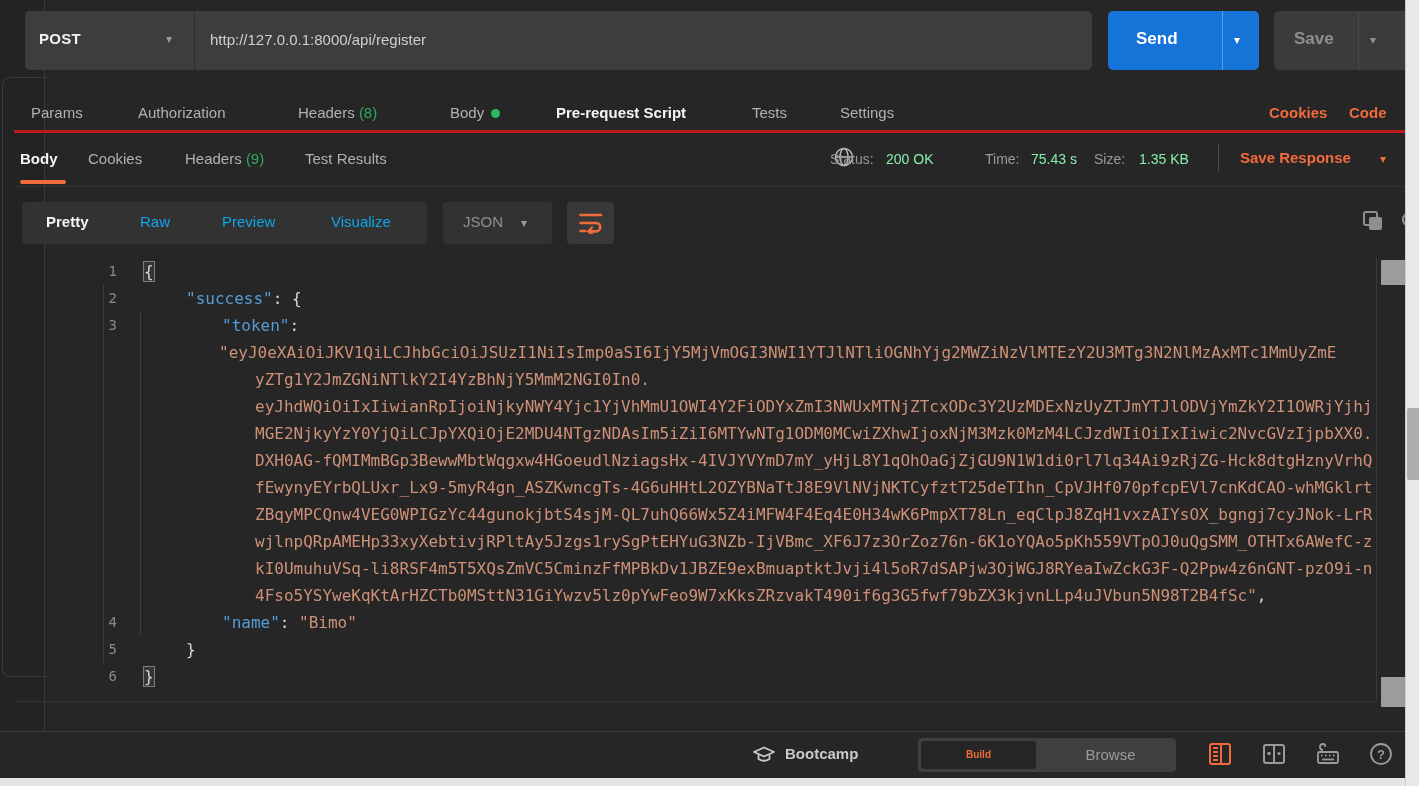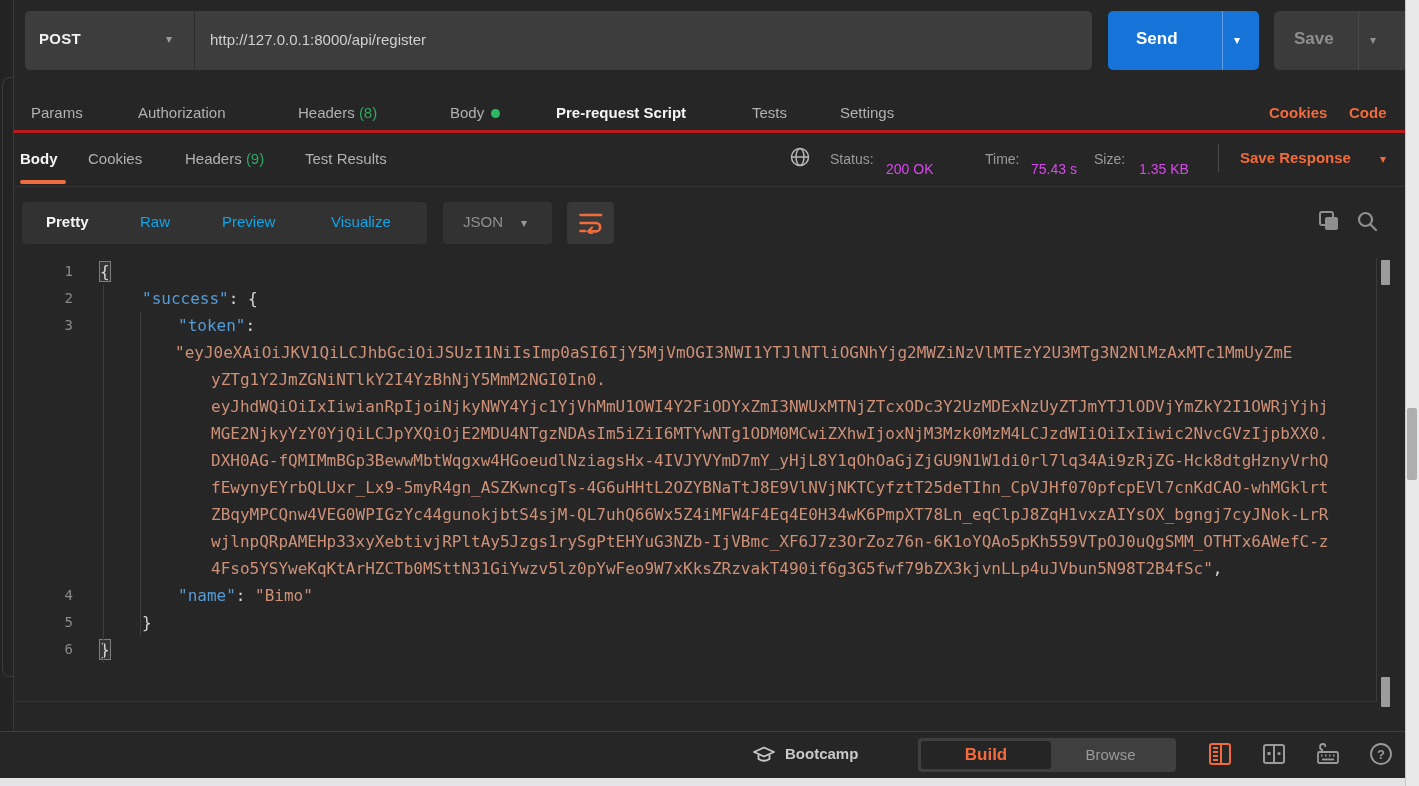--- a/index.html
+++ b/index.html
@@ -1,19 +1,19 @@
 <!DOCTYPE html>
 <html><head>
 <meta charset="utf-8">
 <style>
   * { margin:0; padding:0; box-sizing:border-box; }
   html,body { width:1419px; height:786px; }
   body { font-family:"Liberation Sans", sans-serif; background:#111; }
   .app { position:relative; width:1419px; height:786px; background:#262626; overflow:hidden; }
-  .abs { position:absolute; }
+  .abs { position:absolute;padding-left:44px; }
 
   
   .rail { left:0; top:0; width:14px; height:731px; background:#232323; border-right:1px solid #3a3a3a; }
   .rail-notch { left:2px; top:77px; width:12px; height:600px; border:1px solid #3a3a3a; border-right:none; border-radius:8px 0 0 8px; }
 
   
   .url-row { left:25px; top:11px; width:1067px; height:59px; background:#3d3d3d; border-radius:5px; }
   .method { position:absolute; left:0; top:0; width:170px; height:59px; border-right:1px solid #2c2c2c; }
   .method-label { position:absolute; left:14px; top:19px; font-size:15px; font-weight:bold; color:#f2f2f2; letter-spacing:.3px; }
   .caret { font-size:12px; color:#9a9a9a; }
@@ -37,21 +37,21 @@
   .count { color:#2ea860; }
   .dot { display:inline-block; width:9px; height:9px; border-radius:50%; background:#2eb864; margin-left:7px; }
   .link-orange { color:#f26b3d; font-size:15px; font-weight:bold; cursor:pointer; }
 
   
   .res-tabs { left:14px; top:134px; width:1391px; height:53px; border-bottom:1px solid #343434; }
   .stab { position:absolute; top:16px; font-size:15px; color:#b1b1b1; white-space:nowrap; cursor:pointer; }
   .stab.active { color:#f5f5f5; font-weight:bold; }
   .underline { position:absolute; top:46px; height:4px; background:#f26b3d; border-radius:2px; }
   .meta-label { position:absolute; top:17px; font-size:14px; color:#9a9a9a; }
-  .meta-value { position:absolute; top:27px; font-size:14px; color:#d946ef; }
+  .meta-value { position:absolute; top:17px; font-size:14px; color:#86efac; }
   .meta-div { position:absolute; top:10px; width:1px; height:28px; background:#4a4a4a; }
   .save-resp { position:absolute; top:15px; font-size:15px; font-weight:bold; color:#f26b3d; cursor:pointer; }
 
   
   .view-group { left:22px; top:202px; width:405px; height:42px; background:#323232; border-radius:4px; }
   .vtab { position:absolute; top:11px; font-size:15px; color:#0ea5e9; cursor:pointer; }
   .vtab.active { color:#f5f5f5; font-weight:bold; }
   .json-box { left:443px; top:202px; width:109px; height:42px; background:#323232; border-radius:4px; cursor:pointer; }
   .json-label { position:absolute; left:20px; top:11px; font-size:15px; color:#8f8f8f; }
   .json-box .caret { position:absolute; left:78px; top:14px; }
@@ -71,21 +71,21 @@
   
   .inner-thumb { left:1381px; width:9px; background:#9c9c9c; border-radius:1px; }
   .outer-sb { left:1405px; top:0; width:14px; height:786px; background:#e9e9e9; border-left:1px solid #c9c9c9; }
   .outer-thumb { left:1407px; top:408px; width:10px; height:72px; background:#aeaeae; border-radius:2px; }
   .bottom-strip { left:0; top:778px; width:1405px; height:8px; background:#e4e4e6; }
 
   
   .footer { left:0; top:731px; width:1405px; height:47px; background:#262626; border-top:1px solid #3d3d3d; }
   .bootcamp-label { position:absolute; left:785px; top:13px; font-size:15px; font-weight:bold; color:#c9c9c9; }
   .toggle { position:absolute; left:918px; top:6px; width:258px; height:34px; background:#3f3f3f; border-radius:4px; }
-  .toggle-build { position:absolute; left:3px; top:3px; width:130px; height:28px; background:#252525; border-radius:3px; text-align:center; line-height:28px; font-size:17px; font-weight:bold; color:#f26b3d; cursor:pointer; }
+  .toggle-build { position:absolute; left:3px; top:3px; width:115px; height:28px; background:#252525; border-radius:3px; text-align:center; line-height:28px; font-size:10px; font-weight:bold; color:#f26b3d; cursor:pointer; }
   .toggle-browse { position:absolute; left:130px; top:0; width:125px; height:34px; text-align:center; line-height:34px; font-size:15px; color:#9a9a9a; cursor:pointer; }
   .ficon { position:absolute; top:10px; width:26px; height:26px; cursor:pointer; }
 
   svg { display:block; }
 </style>
 </head>
 <body>
 
 <div class="app">
 
@@ -187,20 +187,21 @@
         <div class="cl"><span class="gut">2</span><span class="ct" style="padding-left: 42px;"><span class="c-k">"success"</span><span class="c-p">: {</span></span></div>
         <div class="cl"><span class="gut">3</span><span class="ct" style="padding-left: 78px;"><span class="c-k">"token"</span><span class="c-p">:</span></span></div>
         <div class="cl"><span class="gut"></span><span class="ct" style="padding-left: 75px;"><span class="c-s">"eyJ0eXAiOiJKV1QiLCJhbGciOiJSUzI1NiIsImp0aSI6IjY5MjVmOGI3NWI1YTJlNTliOGNhYjg2MWZiNzVlMTEzY2U3MTg3N2NlMzAxMTc1MmUyZmE</span></span></div>
         <div class="cl"><span class="gut"></span><span class="ct" style="padding-left: 111px;"><span class="c-s">yZTg1Y2JmZGNiNTlkY2I4YzBhNjY5MmM2NGI0In0.</span></span></div>
         <div class="cl"><span class="gut"></span><span class="ct" style="padding-left: 111px;"><span class="c-s">eyJhdWQiOiIxIiwianRpIjoiNjkyNWY4Yjc1YjVhMmU1OWI4Y2FiODYxZmI3NWUxMTNjZTcxODc3Y2UzMDExNzUyZTJmYTJlODVjYmZkY2I1OWRjYjhj</span></span></div>
         <div class="cl"><span class="gut"></span><span class="ct" style="padding-left: 111px;"><span class="c-s">MGE2NjkyYzY0YjQiLCJpYXQiOjE2MDU4NTgzNDAsIm5iZiI6MTYwNTg1ODM0MCwiZXhwIjoxNjM3Mzk0MzM4LCJzdWIiOiIxIiwic2NvcGVzIjpbXX0.</span></span></div>
         <div class="cl"><span class="gut"></span><span class="ct" style="padding-left: 111px;"><span class="c-s">DXH0AG-fQMIMmBGp3BewwMbtWqgxw4HGoeudlNziagsHx-4IVJYVYmD7mY_yHjL8Y1qOhOaGjZjGU9N1W1di0rl7lq34Ai9zRjZG-Hck8dtgHznyVrhQ</span></span></div>
         <div class="cl"><span class="gut"></span><span class="ct" style="padding-left: 111px;"><span class="c-s">fEwynyEYrbQLUxr_Lx9-5myR4gn_ASZKwncgTs-4G6uHHtL2OZYBNaTtJ8E9VlNVjNKTCyfztT25deTIhn_CpVJHf070pfcpEVl7cnKdCAO-whMGklrt</span></span></div>
         <div class="cl"><span class="gut"></span><span class="ct" style="padding-left: 111px;"><span class="c-s">ZBqyMPCQnw4VEG0WPIGzYc44gunokjbtS4sjM-QL7uhQ66Wx5Z4iMFW4F4Eq4E0H34wK6PmpXT78Ln_eqClpJ8ZqH1vxzAIYsOX_bgngj7cyJNok-LrR</span></span></div>
         <div class="cl"><span class="gut"></span><span class="ct" style="padding-left: 111px;"><span class="c-s">wjlnpQRpAMEHp33xyXebtivjRPltAy5Jzgs1rySgPtEHYuG3NZb-IjVBmc_XF6J7z3OrZoz76n-6K1oYQAo5pKh559VTpOJ0uQgSMM_OTHTx6AWefC-z</span></span></div>
+        <div class="cl"><span class="gut"></span><span class="ct" style="padding-left: 111px;"><span class="c-s">kI0UmuhuVSq-li8RSF4m5T5XQsZmVC5CminzFfMPBkDv1JBZE9exBmuaptktJvji4l5oR7dSAPjw3OjWGJ8RYeaIwZckG3F-Q2Ppw4z6nGNT-pzO9i-n</span></span></div>
         <div class="cl"><span class="gut"></span><span class="ct" style="padding-left: 111px;"><span class="c-s">4Fso5YSYweKqKtArHZCTb0MSttN31GiYwzv5lz0pYwFeo9W7xKksZRzvakT490if6g3G5fwf79bZX3kjvnLLp4uJVbun5N98T2B4fSc"</span><span class="c-p">,</span></span></div>
         <div class="cl"><span class="gut">4</span><span class="ct" style="padding-left: 78px;"><span class="c-k">"name"</span><span class="c-p">: </span><span class="c-s">"Bimo"</span></span></div>
         <div class="cl"><span class="gut">5</span><span class="ct" style="padding-left: 42px;"><span class="c-p">}</span></span></div>
         <div class="cl"><span class="gut">6</span><span class="ct" style="padding-left: 0px;"><span class="c-p box">}</span></span></div>
       </div>
     <div class="guide" style="left:89px; top:27px; height:378px;"></div>
     <div class="guide" style="left:126px; top:54px; height:324px;"></div>
   </div>
 
   <div class="abs inner-thumb" style="top:260px; height:25px;"></div>

